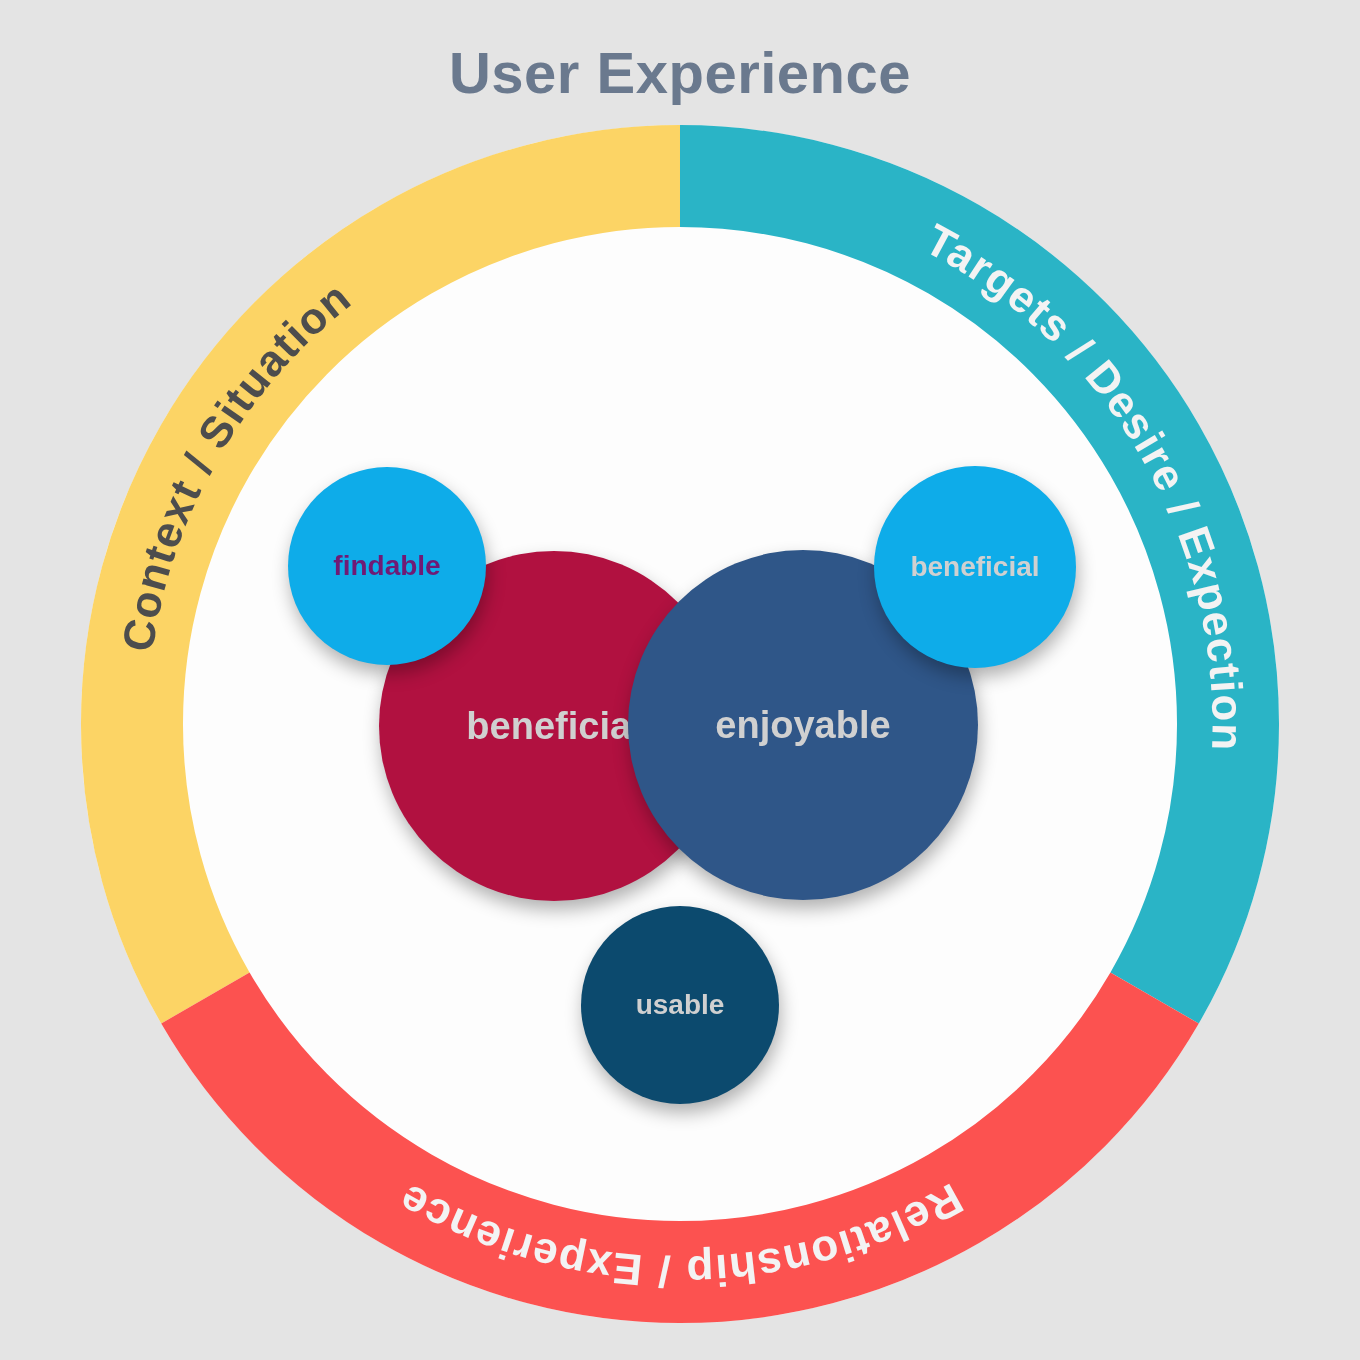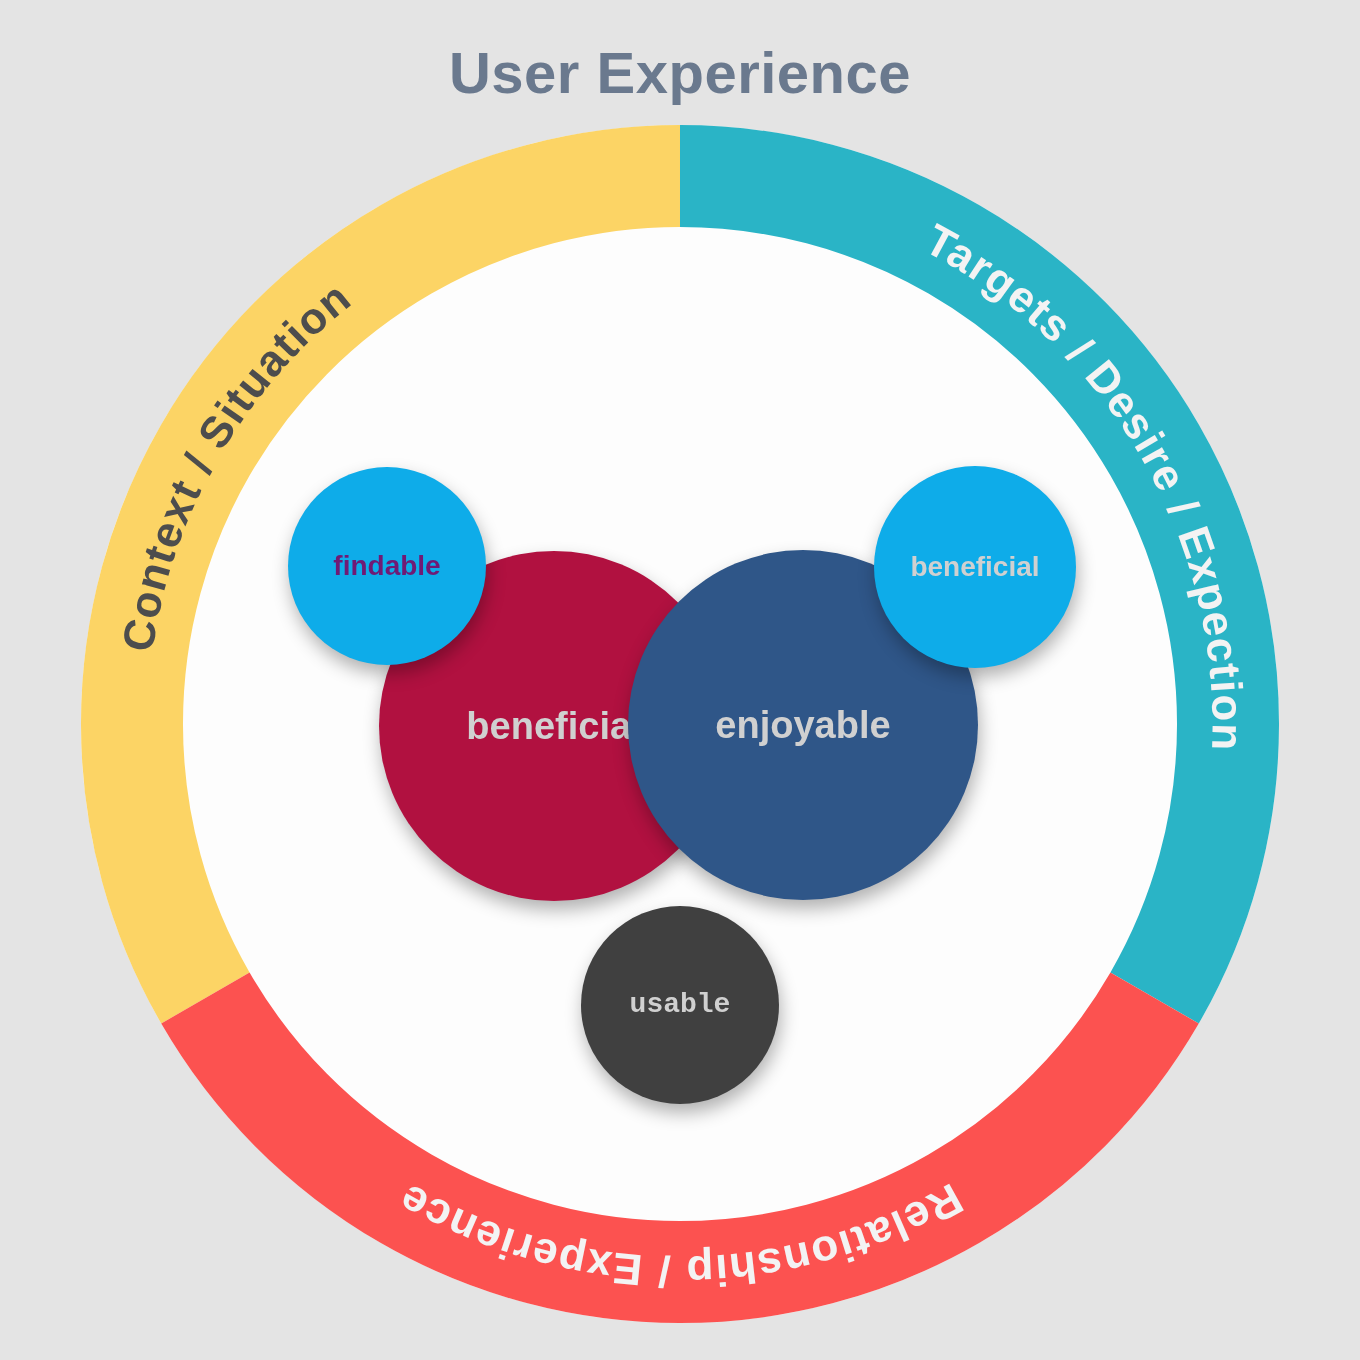--- a/index.html
+++ b/index.html
@@ -73,17 +73,17 @@
   </div>
 
   <div class="circle circle-findable" style="background-color: rgb(14, 172, 233);">
     <span class="label" style="color: #701a75;">findable</span>
   </div>
 
   <div class="circle circle-accessable" style="background-color: rgb(14, 172, 233);">
     <span class="label" style="color: rgb(208, 208, 208);">beneficial</span>
   </div>
 
-  <div class="circle circle-usable" style="background-color: #404040; font-family: Liberation Mono, monospace;">
+  <div class="circle circle-usable" style="background-color: #0c4a6e;">
     <span class="label" style="color: rgb(208, 208, 208);">usable</span>
   </div>
 
 </div>
 
 </body></html>

